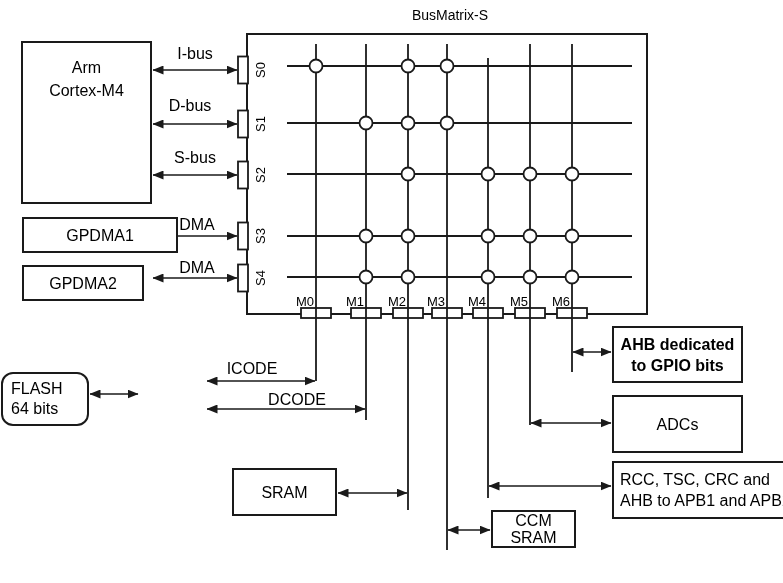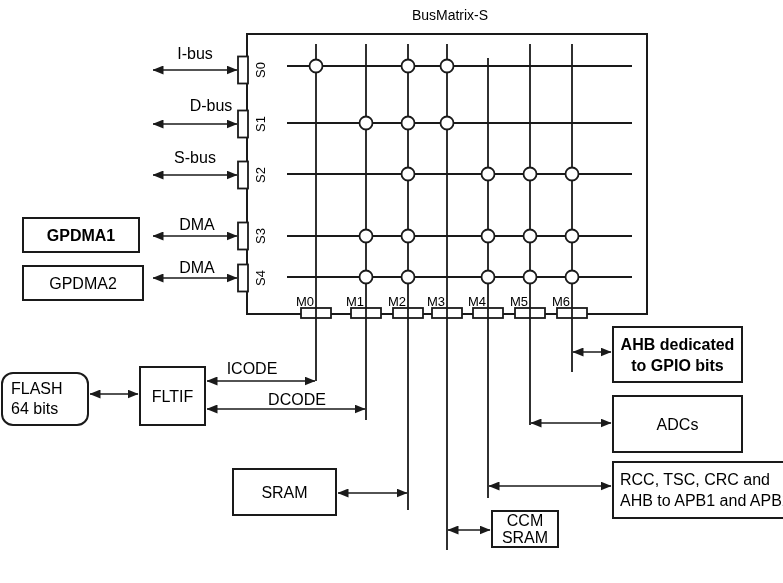--- a/index.html
+++ b/index.html
@@ -110,47 +110,48 @@
       <circle class="dot" cx="572" cy="236" r="6.5"></circle>
       <circle class="dot" cx="366" cy="277" r="6.5"></circle>
       <circle class="dot" cx="408" cy="277" r="6.5"></circle>
       <circle class="dot" cx="488" cy="277" r="6.5"></circle>
       <circle class="dot" cx="530" cy="277" r="6.5"></circle>
       <circle class="dot" cx="572" cy="277" r="6.5"></circle>
     </svg>
 
   <div class="lbl title" style="left:450px; top:6px;">BusMatrix-S</div>
 
-  <div class="box" style="left:22px; top:217px; width:118px; height:36px;font-weight:bold;">
+  <div class="box" style="left:21px; top:41px; width:131px; height:163px; justify-content:flex-start; padding-top:13px; line-height:23px;">
+    <span>Arm</span>
+    <span>Cortex-M4</span>
+  </div>
+  <div class="box" style="left:22px; top:217px; width:156px; height:36px;">
     <span>GPDMA1</span>
   </div>
   <div class="box" style="left:22px; top:265px; width:122px; height:36px;align-items:center;">
     <span>GPDMA2</span>
   </div>
 
   <div class="lbl" style="left:195px; top:45px;">I-bus</div>
-  <div class="lbl" style="left:211px; top:97px;">D-bus</div>
+  <div class="lbl" style="left:190px; top:97px;">D-bus</div>
   <div class="lbl" style="left:195px; top:149px;">S-bus</div>
   <div class="lbl" style="left:197px; top:216px;">DMA</div>
   <div class="lbl" style="left:197px; top:259px;">DMA</div>
 
   <div class="lbl" style="left:252px; top:360px;text-align:right;">ICODE</div>
   <div class="lbl" style="left:297px; top:391px;">DCODE</div>
 
   <div class="box" style="left:1px; top:372px; width:88px; height:54px; align-items:flex-start; padding-left:8px; line-height:20px; text-align:left;border-radius:12px;">
     <span>FLASH</span>
     <span>64 bits</span>
   </div>
-  <div class="box" style="left:139px; top:366px; width:67px; height:60px;">
-    <span>FLTIF</span>
-  </div>
   <div class="box" style="left:232px; top:468px; width:105px; height:48px;">
     <span>SRAM</span>
   </div>
-  <div class="box" style="left:491px; top:510px; width:68px; height:38px; line-height:17px;">
+  <div class="box" style="left:491px; top:510px; width:85px; height:38px; line-height:17px;">
     <span>CCM</span>
     <span>SRAM</span>
   </div>
   <div class="box" style="left:612px; top:326px; width:131px; height:57px;font-weight:bold;">
     <span>AHB dedicated</span>
     <span>to GPIO bits</span>
   </div>
   <div class="box" style="left:612px; top:395px; width:131px; height:58px;">
     <span>ADCs</span>
   </div>

